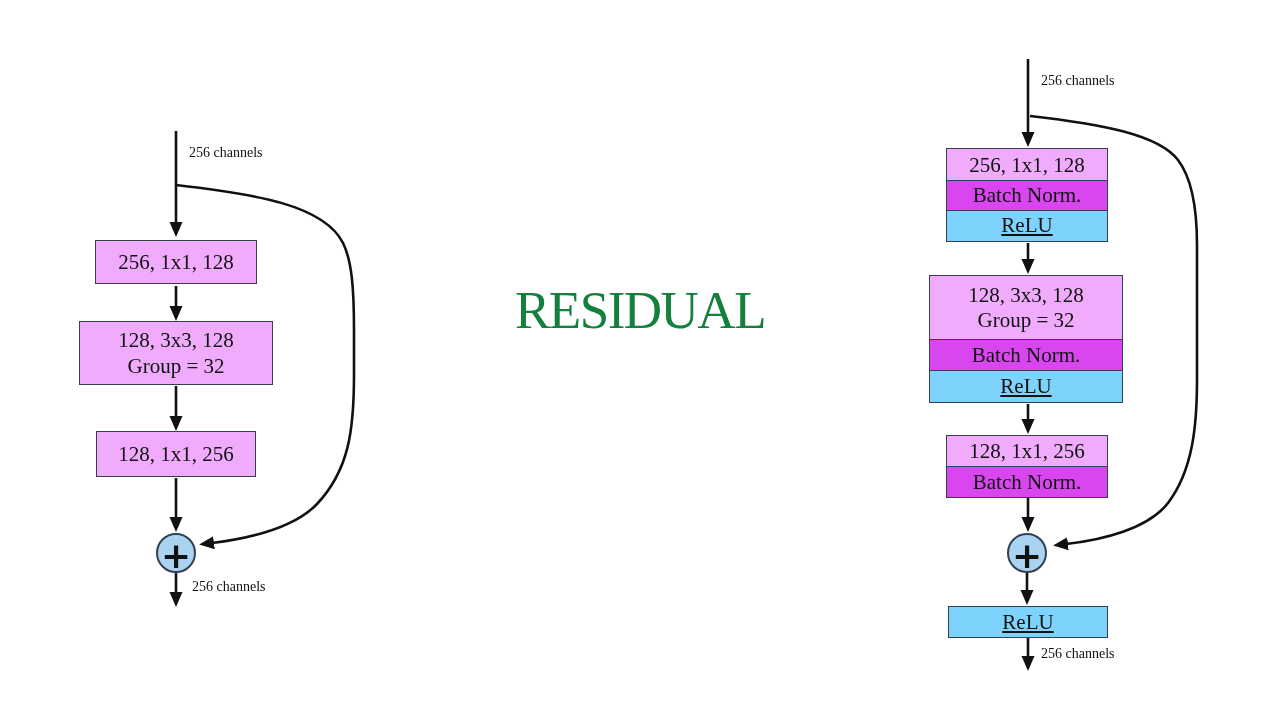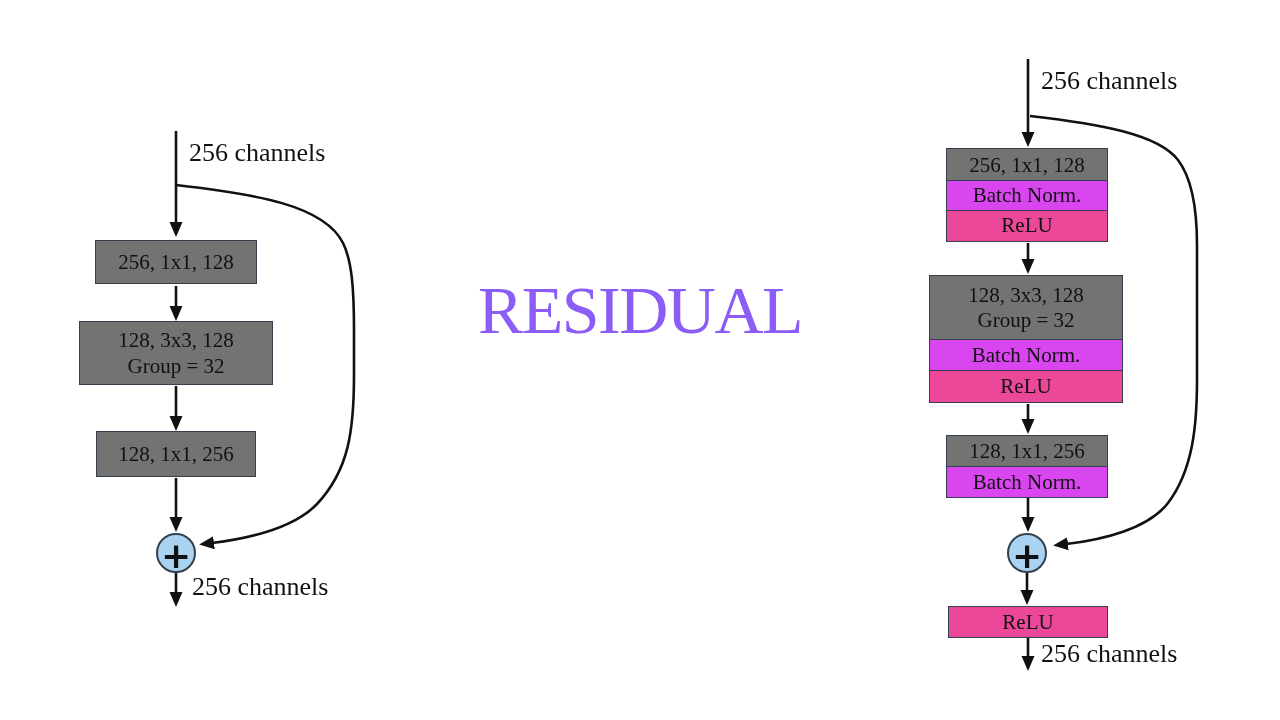--- a/index.html
+++ b/index.html
@@ -41,39 +41,39 @@
     display: flex;
     flex-direction: column;
     align-items: center;
     justify-content: center;
     font-size: 21px;
     line-height: 25px;
     text-align: center;
     white-space: nowrap;
   }
   .stack .row + .row { margin-top: -1.6px; }
-  .cell-blue   { background: #737373; }
+  .cell-blue   { background: #f0abfc; }
   .cell-green  { background: #d946ef; }
-  .cell-yellow { background: #ec4899; }
+  .cell-yellow { background: #7dd3fc; text-decoration: underline; }
   .channels-label {
     position: absolute;
-    font-size: 26px;
+    font-size: 14px;
     line-height: 25px;
     white-space: nowrap;
   }
   .diagram-title {
     position: absolute;
     left: 415px;
     top: 270px;
     width: 450px;
     text-align: center;
-    font-size: 68px;
+    font-size: 53px;
     line-height: 81px;
     letter-spacing: -1.5px;
-    color: #8b5cf6;
+    color: #15803d;
   }
 </style>
 </head>
 <body>
 
 <div id="canvas">
 
   <svg id="lines-layer" viewBox="0 0 1280 720" xmlns="http://www.w3.org/2000/svg">
     <defs>
       <marker id="ah" viewBox="0 0 16 14" refX="2" refY="7" markerWidth="16" markerHeight="14" orient="auto" markerUnits="userSpaceOnUse">

